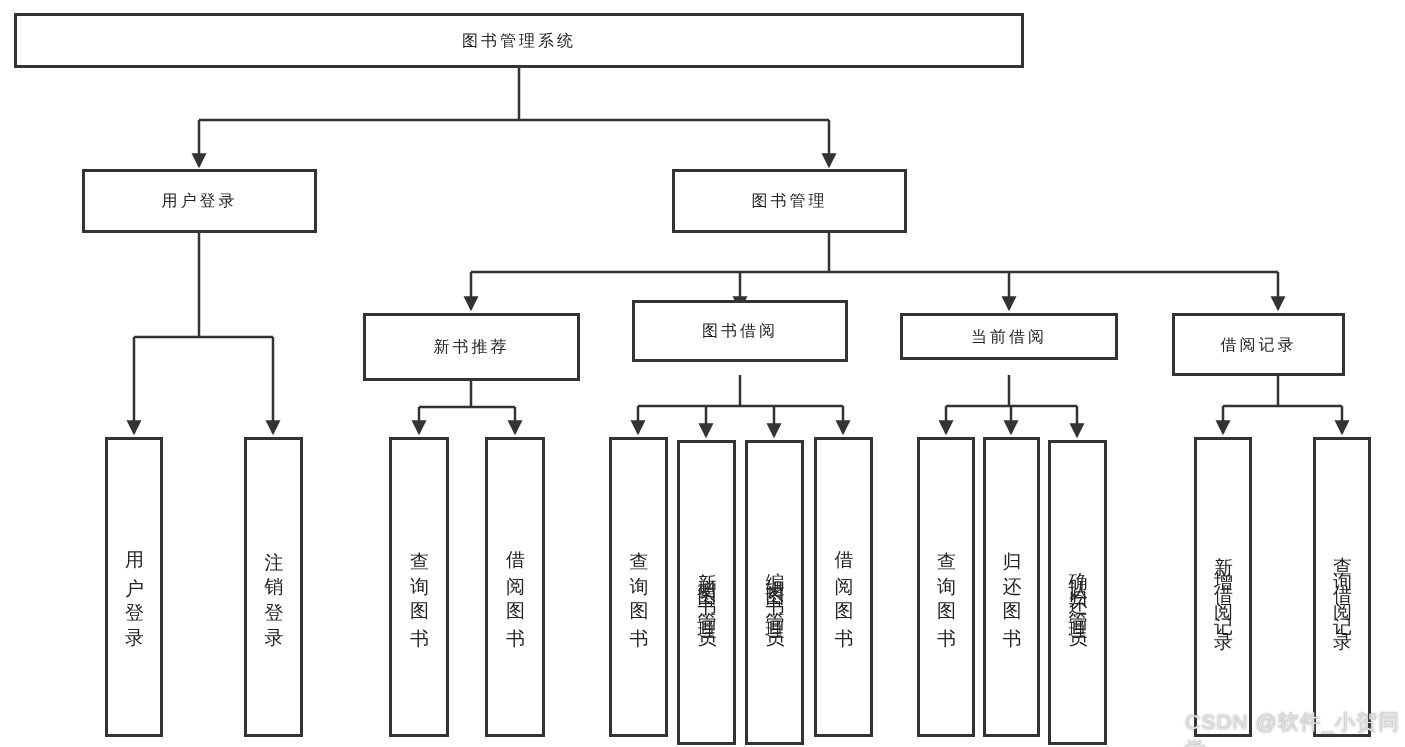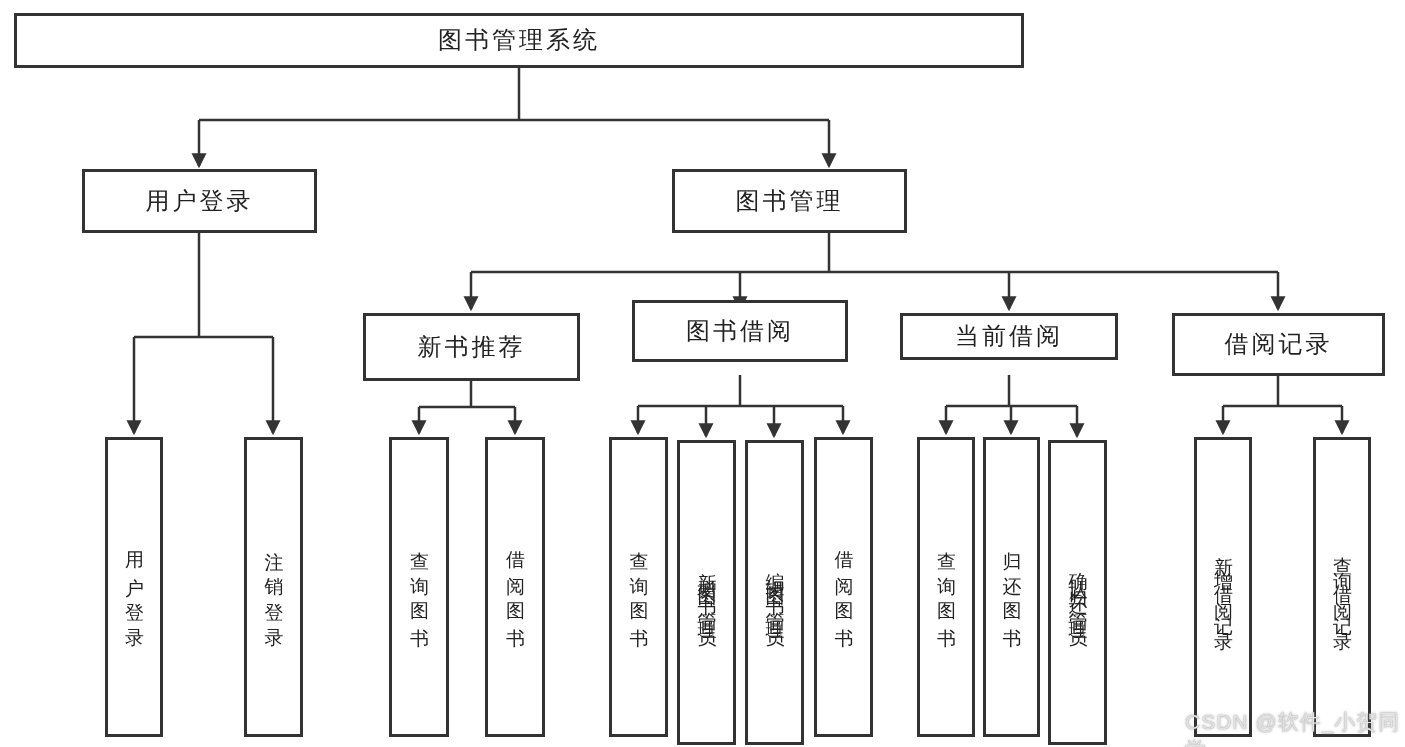--- a/index.html
+++ b/index.html
@@ -10,21 +10,21 @@
   .stage{
     position:relative; width:1405px; height:747px;
     background:var(--background); overflow:hidden;
     font-family:"Liberation Sans","DejaVu Sans",sans-serif;
   }
   .wires{position:absolute;left:0;top:0;width:1405px;height:747px;}
   .node{
     position:absolute; box-sizing:border-box; background:#fff;
     border:3px solid var(--box-border); color:var(--text);
     display:flex; align-items:center; justify-content:center;
-    font-size:24px; letter-spacing:3px; text-align:center;
+    font-size:16px; letter-spacing:3px; text-align:center;
     line-height:1.2; white-space:nowrap;
   }
   .v{
     writing-mode:vertical-rl; text-orientation:mixed;
     font-size:19px; letter-spacing:0.8em; white-space:normal;
   }
   .watermark{
     position:absolute; left:1185px; top:708px; z-index:5;
     font-size:21px; letter-spacing:1px; color:var(--watermark);
     text-shadow:0 0 3px rgba(120,120,120,.55),0 0 1px rgba(130,130,130,.7);
@@ -74,21 +74,21 @@
   </svg>
 
   <div class="node" style="left:14px;top:13px;width:1010px;height:55px">图书管理系统</div>
 
   <div class="node" style="left:82px;top:169px;width:235px;height:64px">用户登录</div>
   <div class="node" style="left:672px;top:169px;width:235px;height:64px">图书管理</div>
 
   <div class="node" style="left:363px;top:313px;width:217px;height:68px">新书推荐</div>
   <div class="node" style="left:632px;top:300px;width:216px;height:62px">图书借阅</div>
   <div class="node" style="left:900px;top:313px;width:218px;height:47px">当前借阅</div>
-  <div class="node" style="left:1172px;top:313px;width:213px;height:63px">借阅记录</div>
+  <div class="node" style="left:1172px;top:313px;width:173px;height:63px">借阅记录</div>
 
   <div class="node v" style="left: 105px; top: 437px; width: 58px; height: 300px; letter-spacing: 1.35em;">用户登录</div>
   <div class="node v" style="left: 244px; top: 437px; width: 59px; height: 300px; letter-spacing: 1.35em;">注销登录</div>
 
   <div class="node v" style="left: 389px; top: 437px; width: 60px; height: 300px; letter-spacing: 1.35em;">查询图书</div>
   <div class="node v" style="left: 485px; top: 437px; width: 60px; height: 300px; letter-spacing: 1.35em;">借阅图书</div>
 
   <div class="node v" style="left: 609px; top: 437px; width: 59px; height: 300px; letter-spacing: 1.35em;">查询图书</div>
   <div class="node v" style="left: 677px; top: 440px; width: 59px; height: 305px; letter-spacing: 0.42em;">新增图书（管理员）</div>
   <div class="node v" style="left: 745px; top: 440px; width: 59px; height: 305px; letter-spacing: 0.42em;">编辑图书（管理员）</div>

